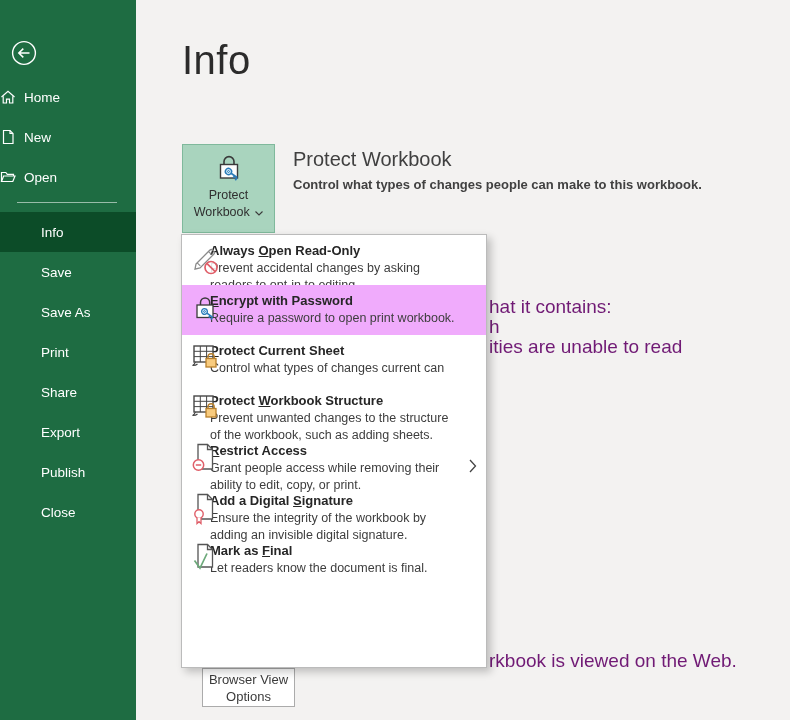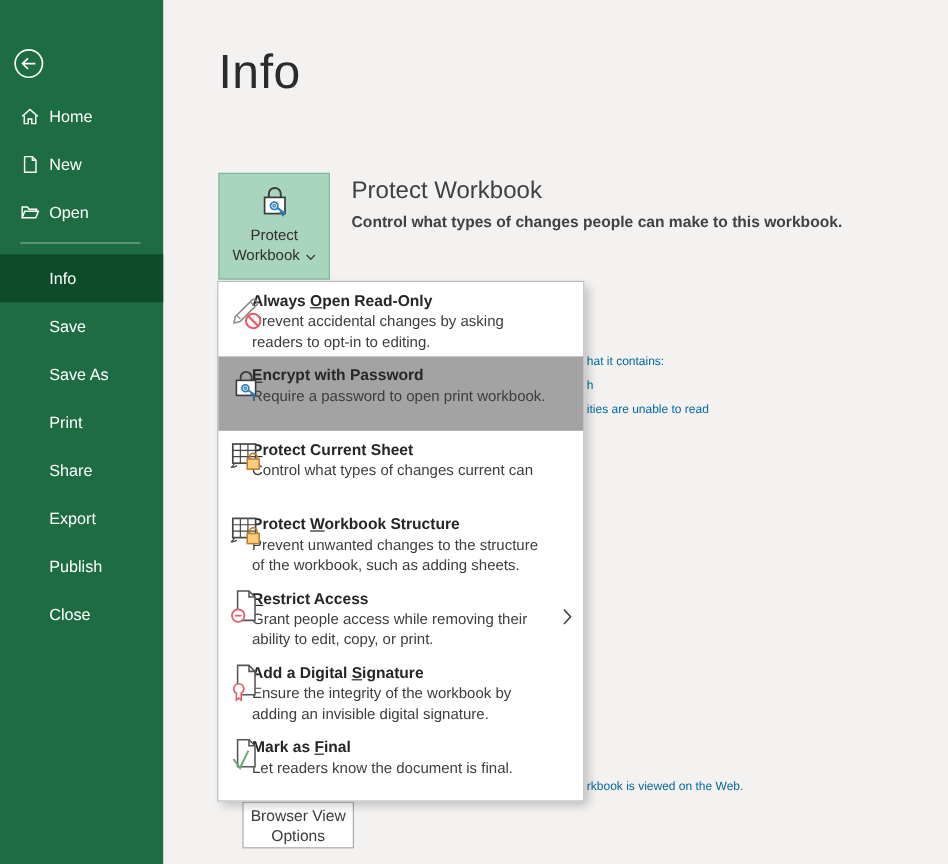--- a/index.html
+++ b/index.html
@@ -18,21 +18,21 @@
     width: 136px; height: 720px;
     background: #1E6C42;
   }
   .back-btn {
     position: absolute; left: 11px; top: 40px;
     width: 26px; height: 26px; cursor: pointer;
   }
   .nav-top { position: absolute; left: 0; top: 77px; width: 136px; }
   .nav-row {
     height: 40px; display: flex; align-items: center;
-    padding-left: 17px; color: #FFFFFF; font-size: 13.5px; cursor: pointer;
+    color: #FFFFFF; font-size: 13.5px; cursor: pointer;
   }
   .nav-row .nav-icon { width: 16px; height: 16px; margin-right: 8px; flex: 0 0 16px; }
   .sidebar-divider {
     position: absolute; left: 17px; top: 202px; width: 100px;
     border-top: 1px solid rgba(255,255,255,0.55);
   }
   .nav-main { position: absolute; left: 0; top: 212px; width: 136px; }
   .nav-main .nav-row { padding-left: 41px; }
   .nav-row.active { background: #0C4C28; }
 
@@ -53,44 +53,44 @@
   .section-heading {
     position: absolute; left: 293px; top: 148px;
     font-size: 20px; color: #404040; font-weight: 400;
   }
   .section-desc {
     position: absolute; left: 293px; top: 177px;
     font-size: 13px; color: #414141; font-weight: bold;
   }
 
   
-  .bg-frag { position: absolute; font-size: 10px; color: #0369a1; white-space: nowrap; }
+  .bg-frag { position: absolute; font-size: 19px; color: #701a75; white-space: nowrap; }
   .frag1 { left: 489px; top: 296px; }
   .frag2 { left: 489px; top: 316px; }
   .frag3 { left: 489px; top: 336px; }
   .frag4 { left: 489px; top: 650px; }
 
   .bvo-btn {
     position: absolute; left: 182px; top: 668px; width: 93px; height: 39px;
     background: #FFFFFF; border: 1px solid #ABABAB;
     display: flex; flex-direction: column; align-items: center; justify-content: center;
     font-size: 13px; color: #3B3B3B; line-height: 17px; cursor: pointer; text-align: center; margin-left: 20px;
   }
 
   
   .dropdown {
     position: absolute; left: 181px; top: 234px; width: 306px; height: 434px;
     background: #FFFFFF; border: 1px solid #BBBBBB;
     box-shadow: 4px 4px 8px rgba(0,0,0,0.22);
     z-index: 5;
   }
   .menu-item {
-    position: relative; height: 62px; padding: 7px 10px 0 28px; cursor: pointer;
-  }
-  .menu-item.highlighted { background: #a3a3a3; }
+    position: relative; height: 50px; padding: 7px 10px 0 28px; cursor: pointer;
+  }
+  .menu-item.highlighted { background: #f0abfc; }
   .menu-item .menu-icon { position: absolute; left: 9px; top: 7px; width: 32px; height: 34px; }
   .menu-title {
     font-size: 13px; font-weight: bold; color: #262626; white-space: nowrap;
     margin-top: 1px; margin-bottom: 2px;
   }
   .menu-title .key { text-decoration: underline; }
   .menu-desc { font-size: 12.5px; color: #3D3D3D; line-height: 17px; white-space: nowrap; }
   .submenu-arrow { position: absolute; right: 9px; top: 24px; width: 8px; height: 14px; }
 </style>
 </head>

